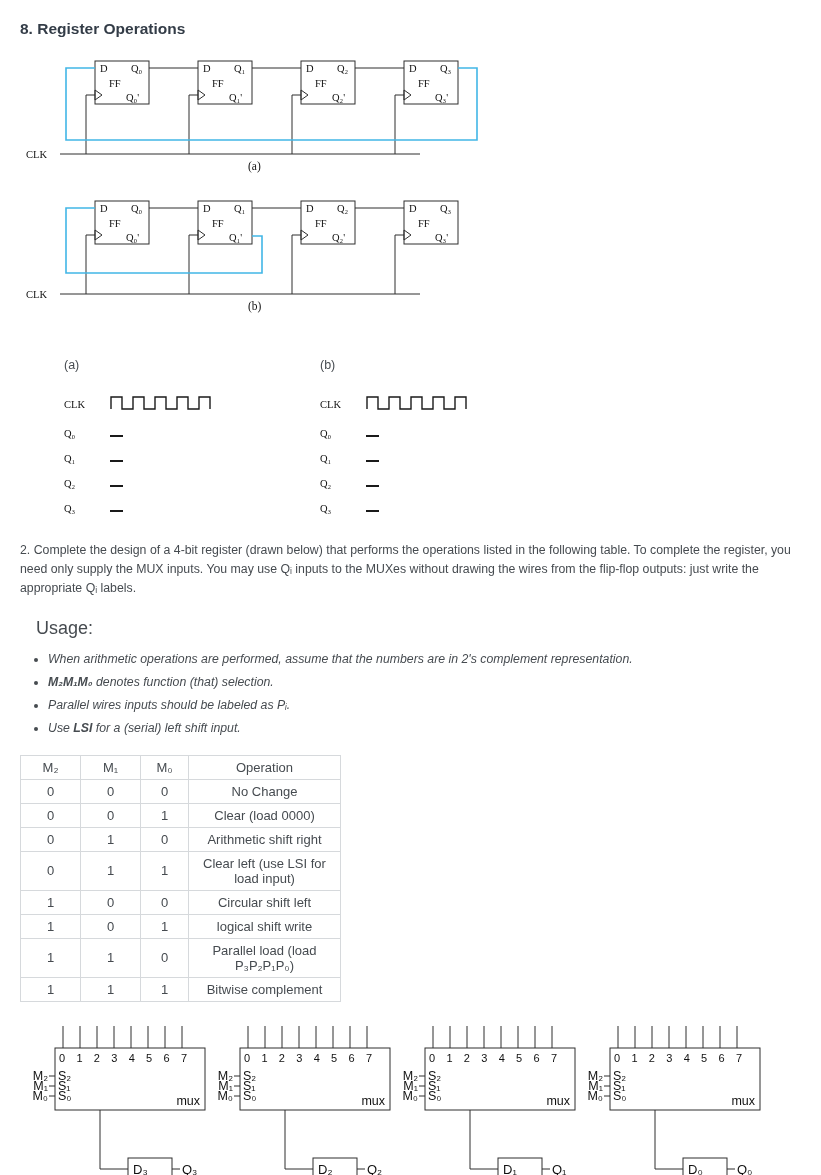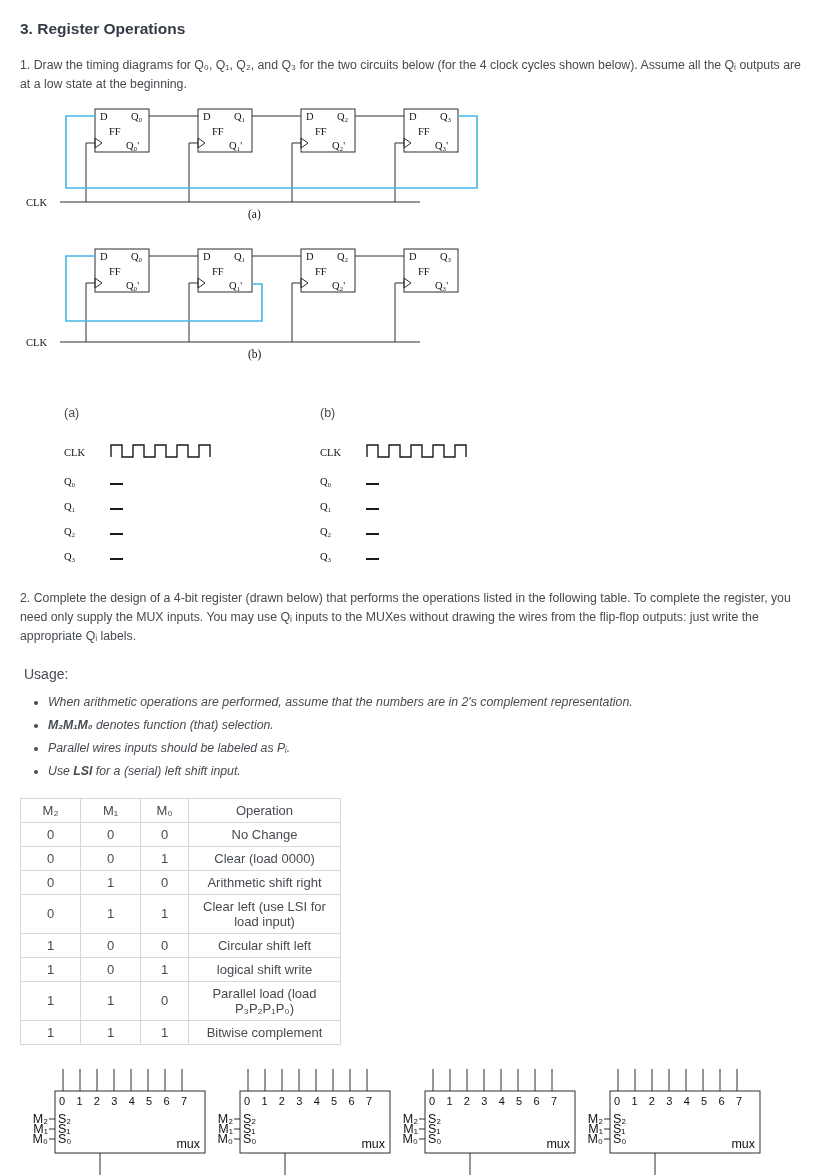--- a/index.html
+++ b/index.html
@@ -45,21 +45,21 @@
     width: 46px;
     font-family: "Liberation Serif", "DejaVu Serif", serif;
     font-size: 10.5px;
     color: #111;
     padding-bottom: 1px;
   }
   .flat-dash { width: 13px; border-bottom: 2px solid #1a1a1a; margin-bottom: 3px; }
   .clk-wave { display: block; }
 
   
-  .usage-label { font-size: 14px; margin: 20px 4px 10px; }
+  .usage-label { font-size: 18px; margin: 20px 16px 10px; }
   .usage-list { margin: 0 0 16px; padding-left: 28px; font-size: 12.3px; line-height: 1.7; font-style: italic; }
   .usage-list li { margin: 2px 0; }
 
   
   .op-table { border-collapse: collapse; margin: 4px 0 24px; }
   .op-table th, .op-table td {
     border: 1px solid #d6d9dc;
     font-size: 13px;
     font-weight: 400;
     padding: 4px 8px;
@@ -74,23 +74,22 @@
   
   .muxnum { font-size: 11px; fill: #111; }
   .muxtext { font-size: 12.5px; fill: #111; }
   .fflabel { font-size: 13px; fill: #111; }
 </style>
 </head>
 <body>
 
 <div class="page">
 
-  <div class="doc-title">3. Register Operations</div>
-
-  <p class="para">1. Draw the timing diagrams for Q₀, Q₁, Q₂, and Q₃ for the two circuits below (for the 4 clock cycles shown below). Assume all the Qᵢ outputs are at a low state at the beginning.</p>
+  <div class="doc-title">8. Register Operations</div>
+
 
   <svg class="fig-svg" width="540" height="118" viewBox="0 0 540 118">
     <g>
       <rect class="cir-box" x="75" y="5" width="54" height="43"></rect>
       <polygon class="tri" points="75,34 75,44 82,39"></polygon>
       <text class="cir-text" x="80" y="16">D</text>
       <text class="cir-text" x="89" y="31">FF</text>
       <text class="cir-text" x="111" y="16">Q₀</text>
       <text class="cir-text" x="106" y="45">Q₀'</text>
     </g>

